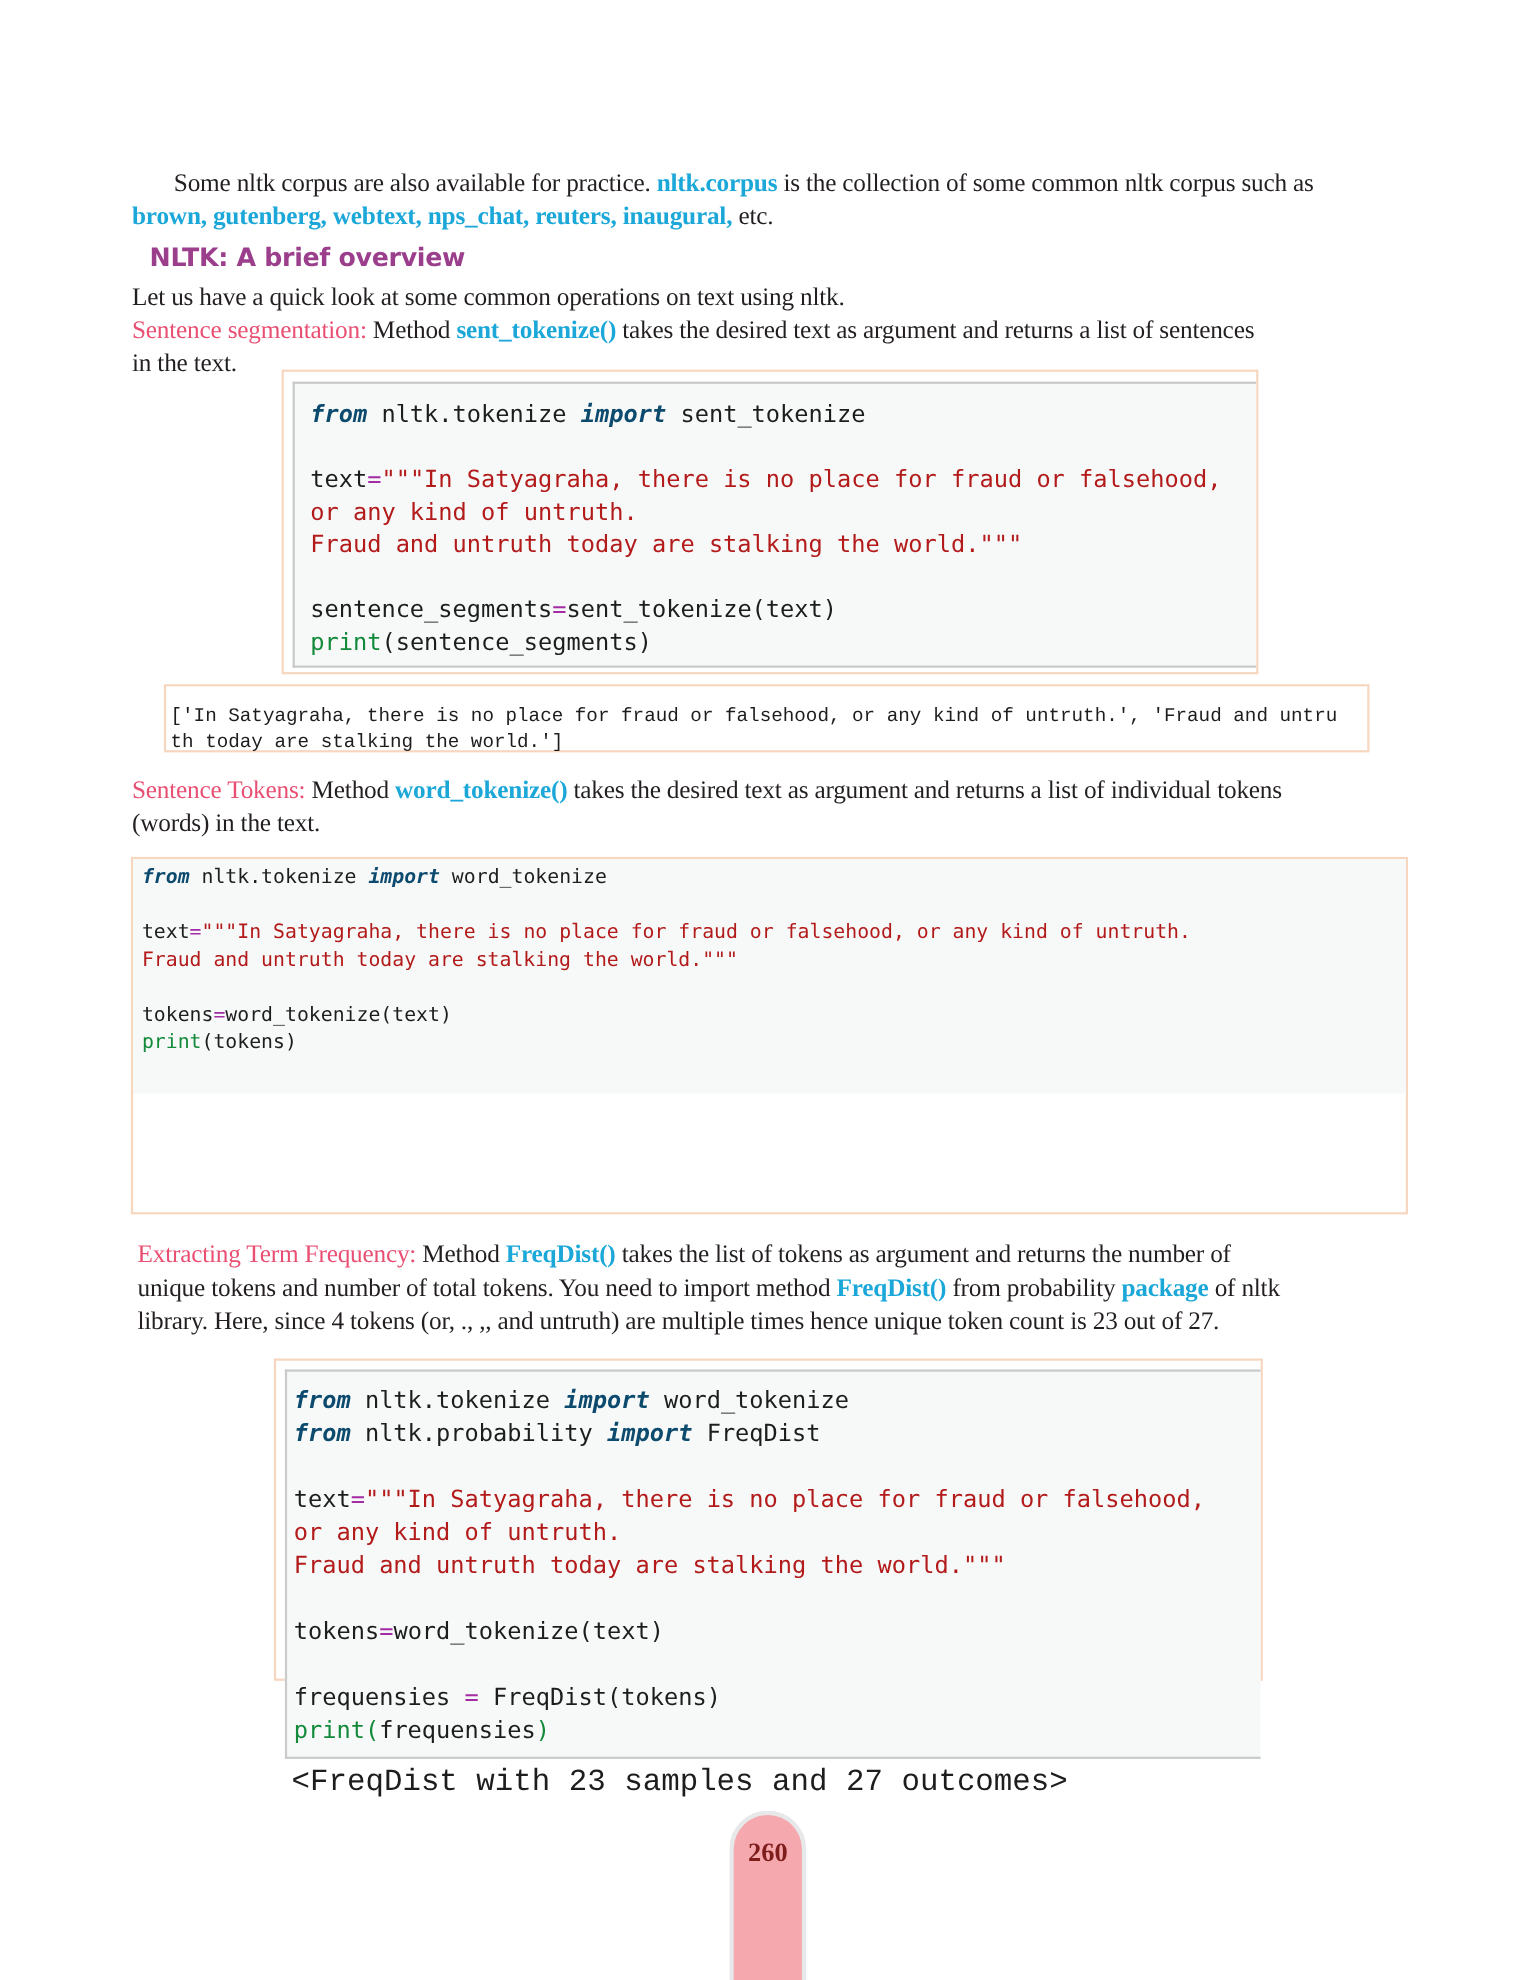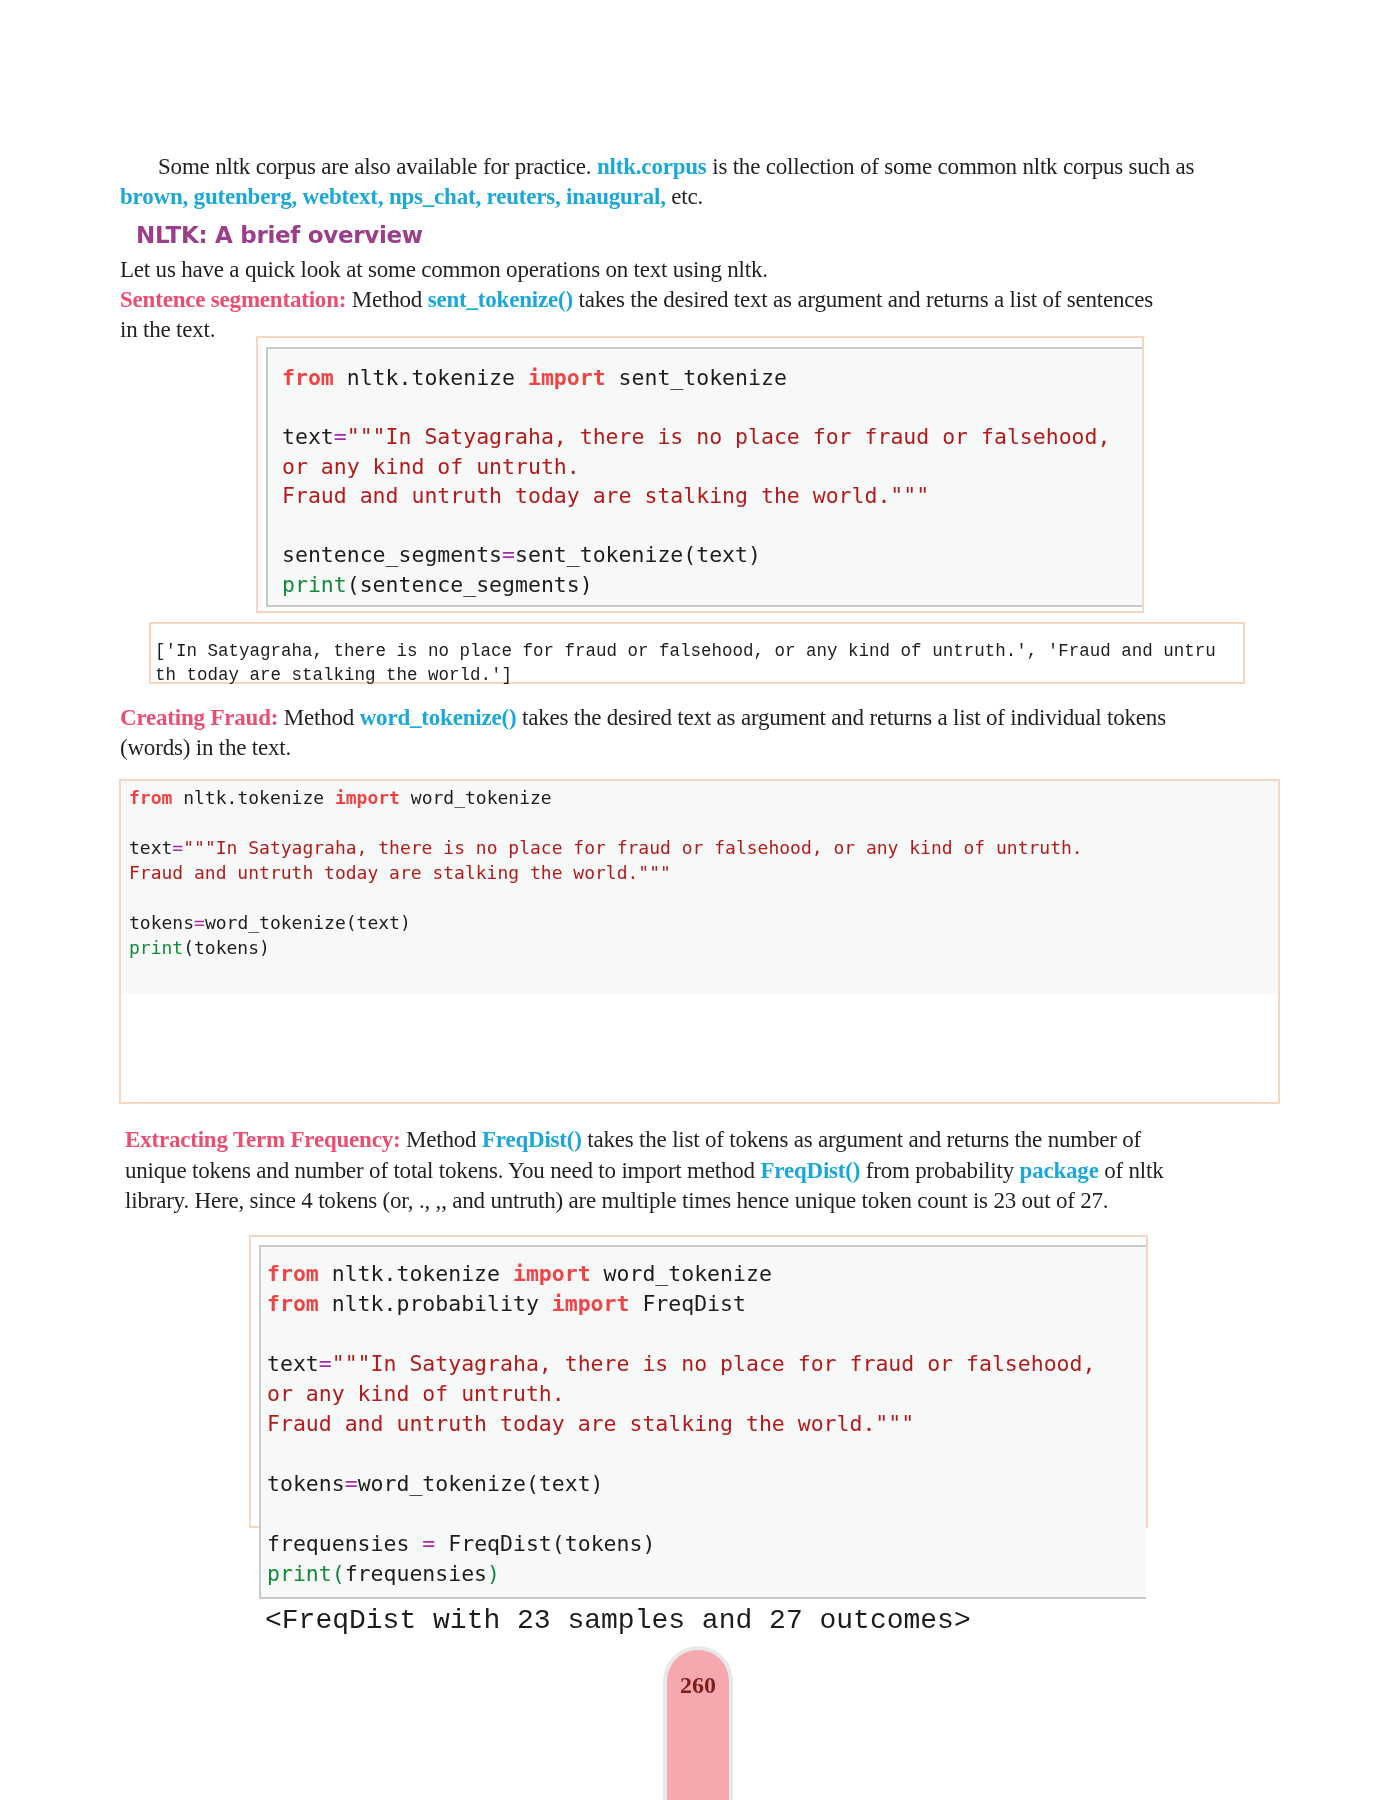--- a/index.html
+++ b/index.html
@@ -6,21 +6,21 @@
   body { width: 1400px; height: 1800px; position: relative; overflow: hidden; }
   .para {
     position: absolute;
     font-family: "Liberation Serif", "DejaVu Serif", serif;
     font-size: 23px;
     line-height: 30px;
     color: #231f20;
     letter-spacing: -0.2px;
   }
   .blue { color: #1ba8d8; font-weight: bold; }
-  .pink { color: #e94f72; font-weight: bold; margin-top: 18px; }
+  .pink { color: #e94f72; font-weight: normal; margin-top: 18px; }
   .heading {
     position: absolute;
     font-family: "DejaVu Sans", "Liberation Sans", sans-serif;
     font-weight: bold;
     font-size: 23px;
     color: #9b3f8c;
     letter-spacing: -0.3px;
   }
   .box-outer {
     position: absolute;
@@ -34,21 +34,21 @@
     border: 2px solid #c9cacc;
     border-right: none;
     box-sizing: border-box;
   }
   .code {
     font-family: "DejaVu Sans Mono", "Liberation Mono", monospace;
     color: #1d1d1d;
     white-space: pre;
     margin: 0;
   }
-  .kw { color: #ef4444; font-weight: bold; }
+  .kw { color: #0c4a6e; font-weight: bold; font-style: italic; }
   .fn { color: #138a3a; }
   .str { color: #b31b1b; }
   .op { color: #a32ba3; }
   .out {
     font-family: "Liberation Mono", "DejaVu Sans Mono", monospace;
     color: #1d1d1d;
     white-space: pre;
     margin: 0;
   }
   .page-tab {
@@ -105,21 +105,21 @@
 <span class="fn">print</span><span>(sentence_segments)</span></pre>
   </div>
 </div>
 
 <div class="box-outer" style="left:149px; top:622px; width:1096px; height:62px; padding:15px 0 0 4px;">
 <pre class="out" style="font-size:17.5px; line-height:24px;">['In Satyagraha, there is no place for fraud or falsehood, or any kind of untruth.', 'Fraud and untru
 th today are stalking the world.']</pre>
 </div>
 
 <div class="para" style="left:120px; top:703px; width:1160px;">
-  <span class="pink">Creating Fraud:</span>
+  <span class="pink">Sentence Tokens:</span>
   <span>Method</span>
   <span class="blue">word_tokenize()</span>
   <span>takes the desired text as argument and returns a list of individual tokens</span><br>
   <span>(words) in the text.</span>
 </div>
 
 <div class="box-outer" style="left:119px; top:779px; width:1161px; height:325px;">
   <div class="code-in" style="left:0; top:0; right:0; height:213px; border:none; padding:4px 0 0 8px;">
 <pre class="code" style="font-size:18px; line-height:25px;"><span class="kw">from</span><span> nltk.tokenize </span><span class="kw">import</span><span> word_tokenize</span>
 

